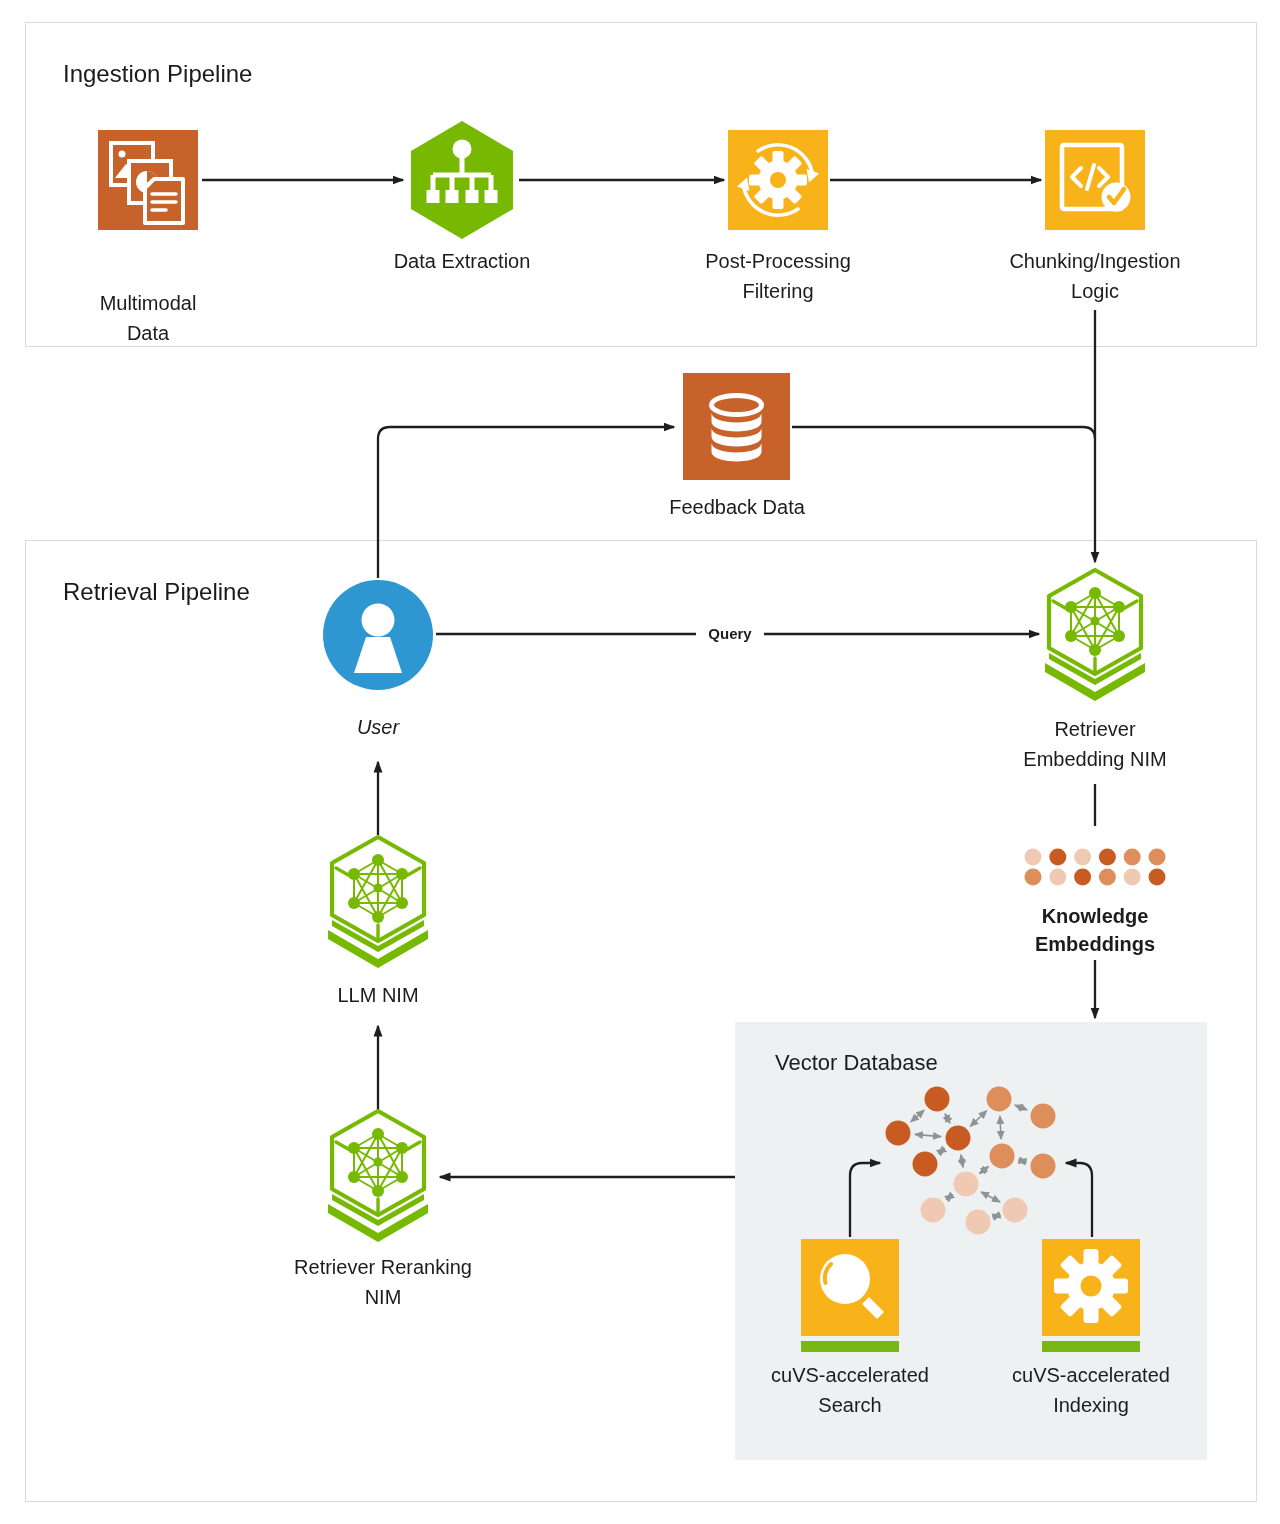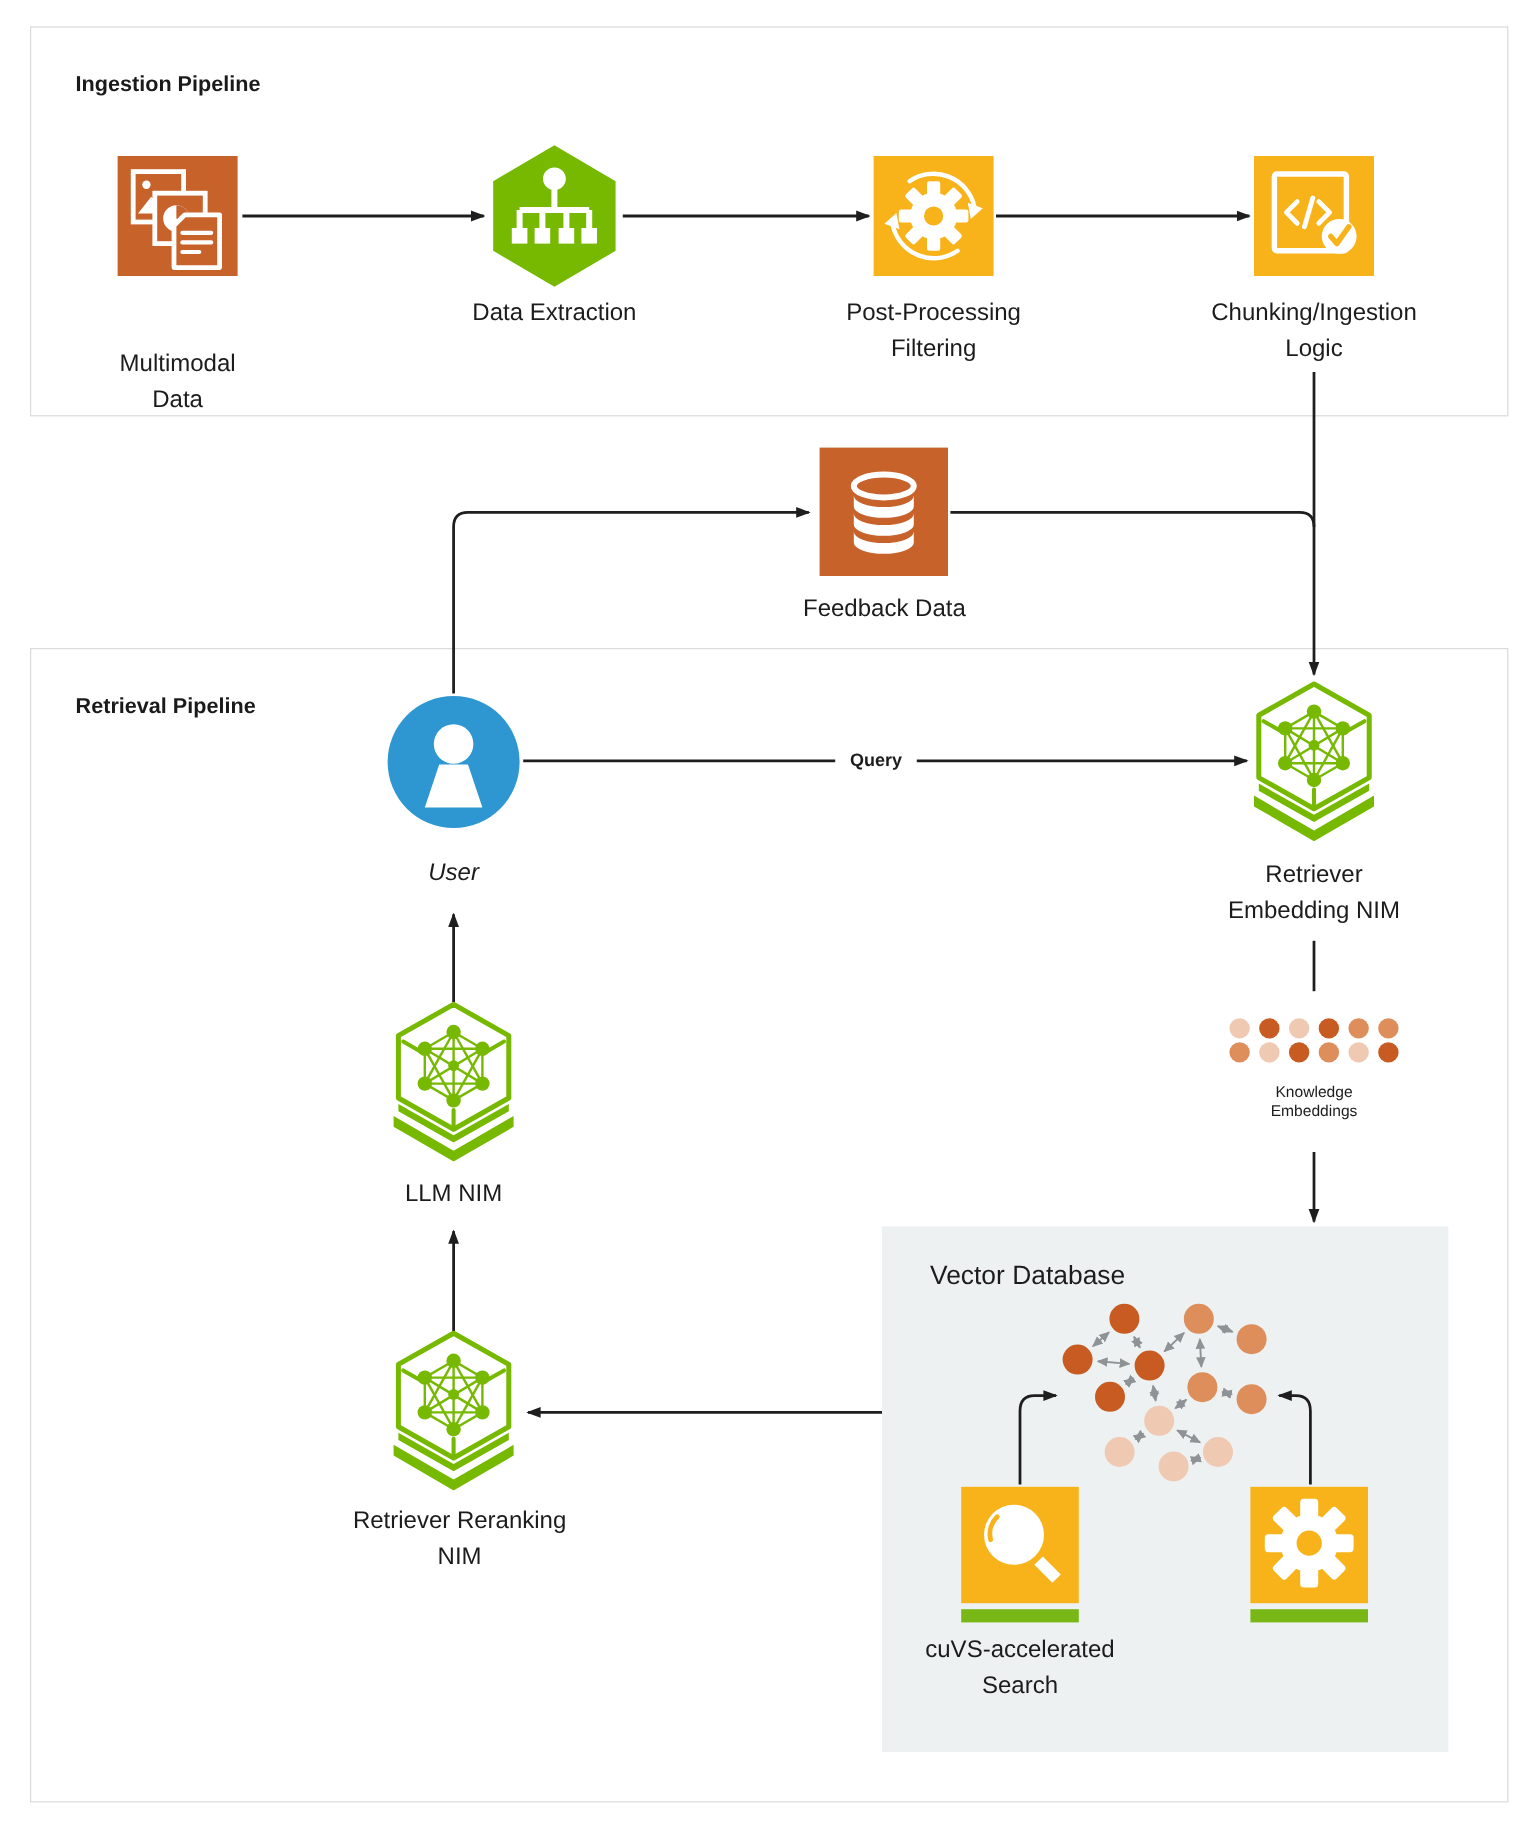--- a/index.html
+++ b/index.html
@@ -3,31 +3,31 @@
 <meta charset="utf-8">
 <style>
   :root{
     --orange:#C7622B; --yellow:#F8B31B; --green:#76B900; --blue:#2E97D1;
     --panel:#EEF1F2; --line:#1E1E1E; --ink:#1C1C1C; --border:#D9DADB;
   }
   html,body{margin:0;padding:0;background:#fff;}
   .stage{position:relative;width:1280px;height:1524px;background:#fff;
          font-family:"Liberation Sans",sans-serif;color:var(--ink);overflow:hidden;}
   .pipeline-box{position:absolute;background:#fff;border:1.5px solid var(--border);z-index:1;}
-  .box-title{position:absolute;font-size:18px;font-weight:700;color:#1a1a1a;z-index:3;text-align:right;}
+  .box-title{position:absolute;font-size:24px;font-weight:400;color:#1a1a1a;z-index:3;text-align:right;}
   .panel{position:absolute;background:var(--panel);z-index:1;}
   .panel-title{position:absolute;font-size:22px;font-weight:500;z-index:3;}
   .overlay{position:absolute;left:0;top:0;z-index:2;pointer-events:none;}
   .icon{position:absolute;z-index:3;display:flex;align-items:center;justify-content:center;}
   .sq-orange{background:var(--orange);}
   .sq-yellow{background:var(--yellow);}
   .round-blue{background:var(--blue);border-radius:50%;}
   .greenbar{position:absolute;background:#79B716;z-index:3;}
   .label{position:absolute;text-align:center;font-size:20px;line-height:30px;z-index:3;color:var(--ink);}
-  .label.small{font-size:13px;line-height:16px;font-weight:400;}
+  .label.small{font-size:20px;line-height:28px;font-weight:700;}
   .label.query{font-size:15px;line-height:20px;font-weight:600;}
   svg{display:block;}
 </style>
 </head>
 <body>
 
 <div class="stage">
 
   <div class="pipeline-box" style="left:25px;top:22px;width:1230px;height:323px;"></div>
   <div class="pipeline-box" style="left:25px;top:540px;width:1230px;height:960px;"></div>
@@ -281,14 +281,15 @@
   <div class="label" style="left:688px;top:246px;width:180px;">Post-Processing Filtering</div>
   <div class="label" style="left:985px;top:246px;width:220px;">Chunking/Ingestion Logic</div>
   <div class="label" style="left:637px;top:492px;width:200px;">Feedback Data</div>
   <div class="label" style="left:318px;top:712px;width:120px;font-style:italic;">User</div>
   <div class="label query" style="left:690px;top:624px;width:80px;">Query</div>
   <div class="label" style="left:1005px;top:714px;width:180px;">Retriever Embedding NIM</div>
   <div class="label small" style="left:1035px;top:902px;width:120px;">Knowledge Embeddings</div>
   <div class="label" style="left:308px;top:980px;width:140px;">LLM NIM</div>
   <div class="label" style="left:283px;top:1252px;width:200px;">Retriever Reranking NIM</div>
   <div class="label" style="left:740px;top:1360px;width:220px;">cuVS-accelerated Search</div>
+  <div class="label" style="left:981px;top:1360px;width:220px;">cuVS-accelerated Indexing</div>
 
 </div>
 
 </body></html>

